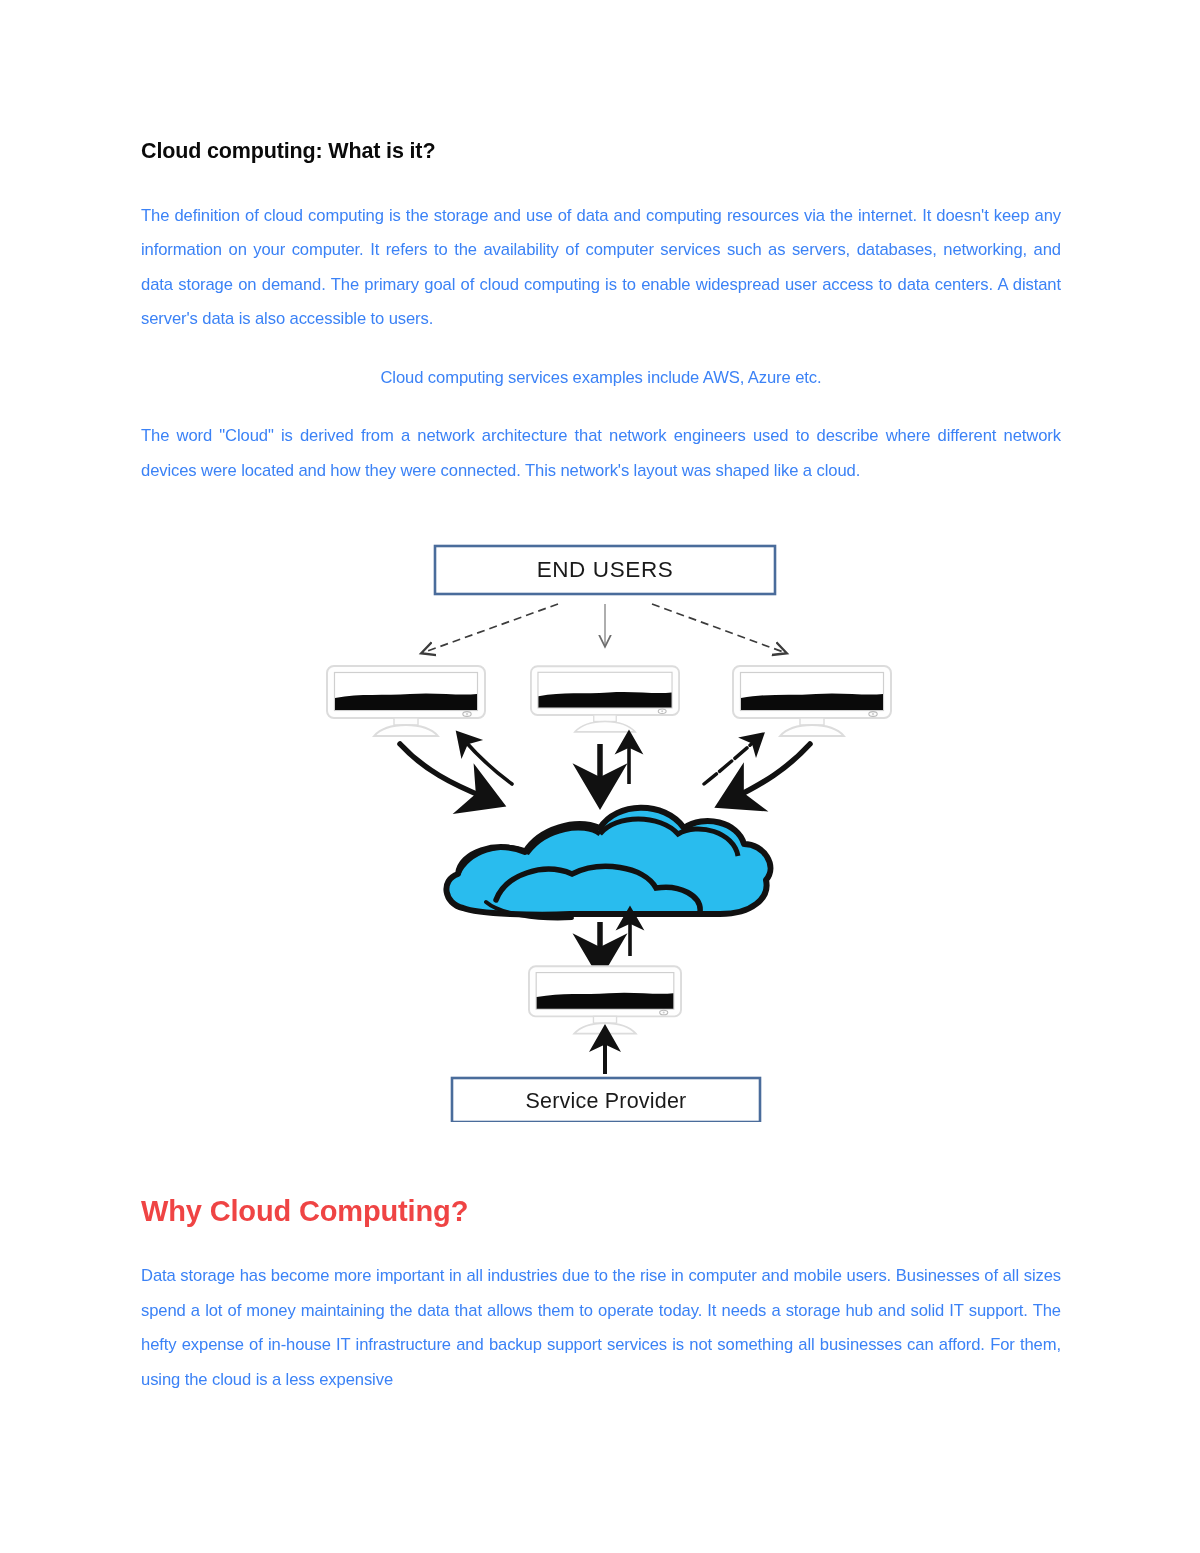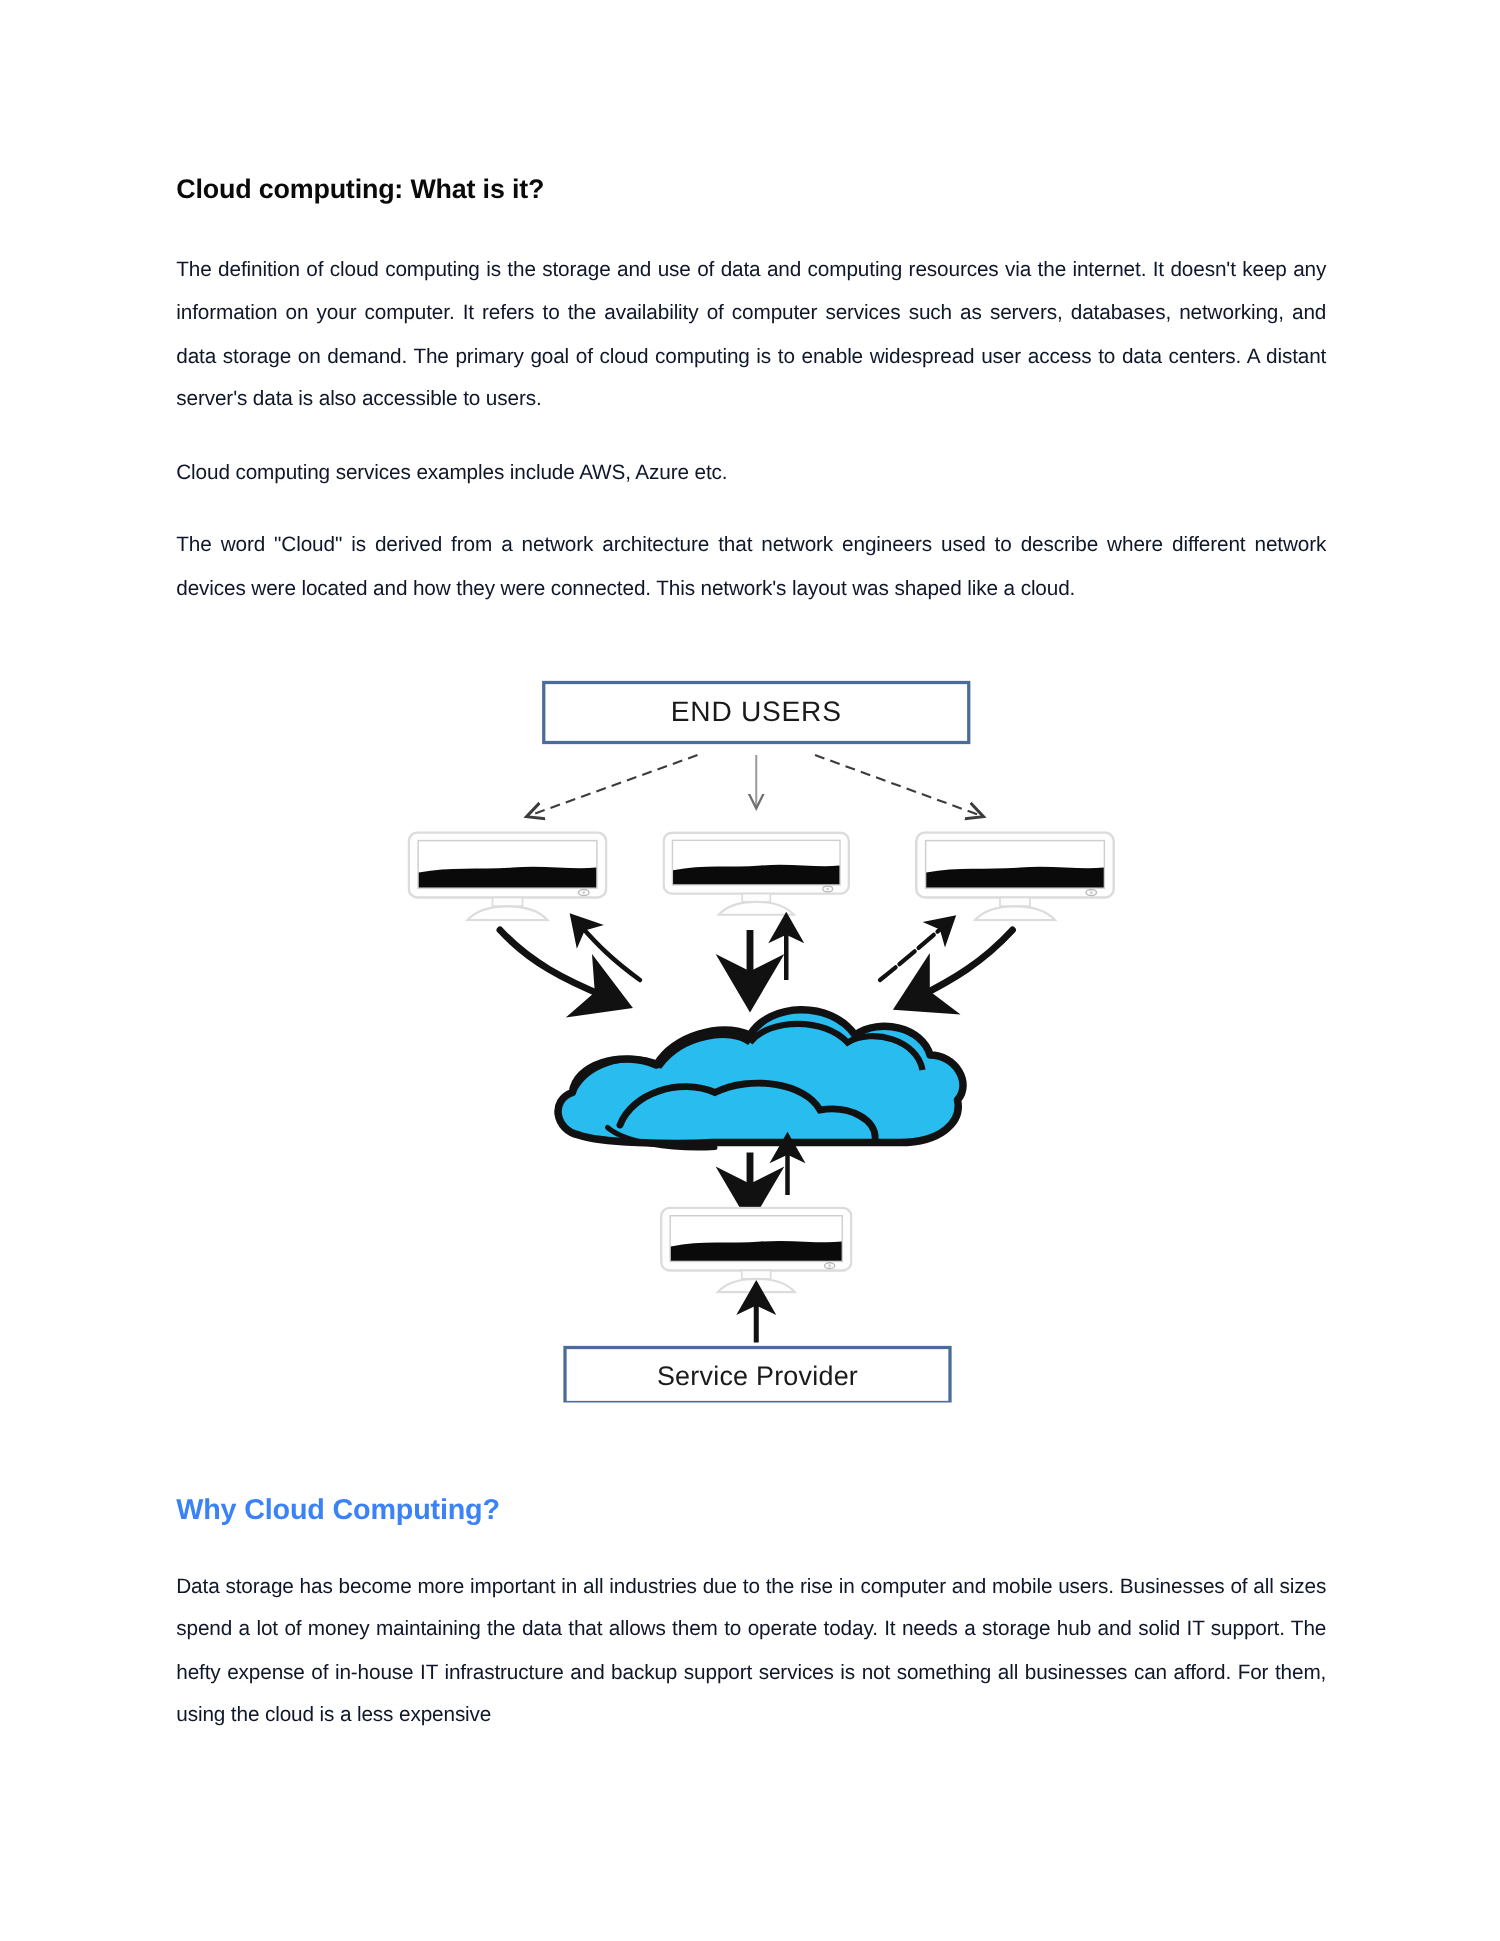--- a/index.html
+++ b/index.html
@@ -30,37 +30,37 @@
   }
   h1.doc-heading {
     font-size: 21.5px;
     font-weight: bold;
     letter-spacing: -0.15px;
     margin: 0 0 34px 0;
     line-height: 1.25;
     color: #0a0a0a;
   }
   h2.doc-heading2 {
-    font-size: 23px;
+    font-size: 29px;
     font-weight: bold;
     letter-spacing: -0.15px;
     margin: 0 0 34px 0;
     line-height: 1.25;
-    color: #3b82f6;
+    color: #ef4444;
   }
   p.para {
     font-size: 16.6px;
     line-height: 34.5px;
     text-align: justify;
     margin: 0 0 24px 0;
-    color: #0f172a;
+    color: #3b82f6;
     letter-spacing: -0.1px;
   }
   p.para.last { margin-bottom: 0; }
-  p.para.nojust { text-align: left; }
+  p.para.nojust { text-align: center; }
 
   
   .diagram-wrap {
     position: absolute;
     left: 300px;
     top: 522px;
     width: 620px;
     height: 600px;
     text-align: right;
   }

